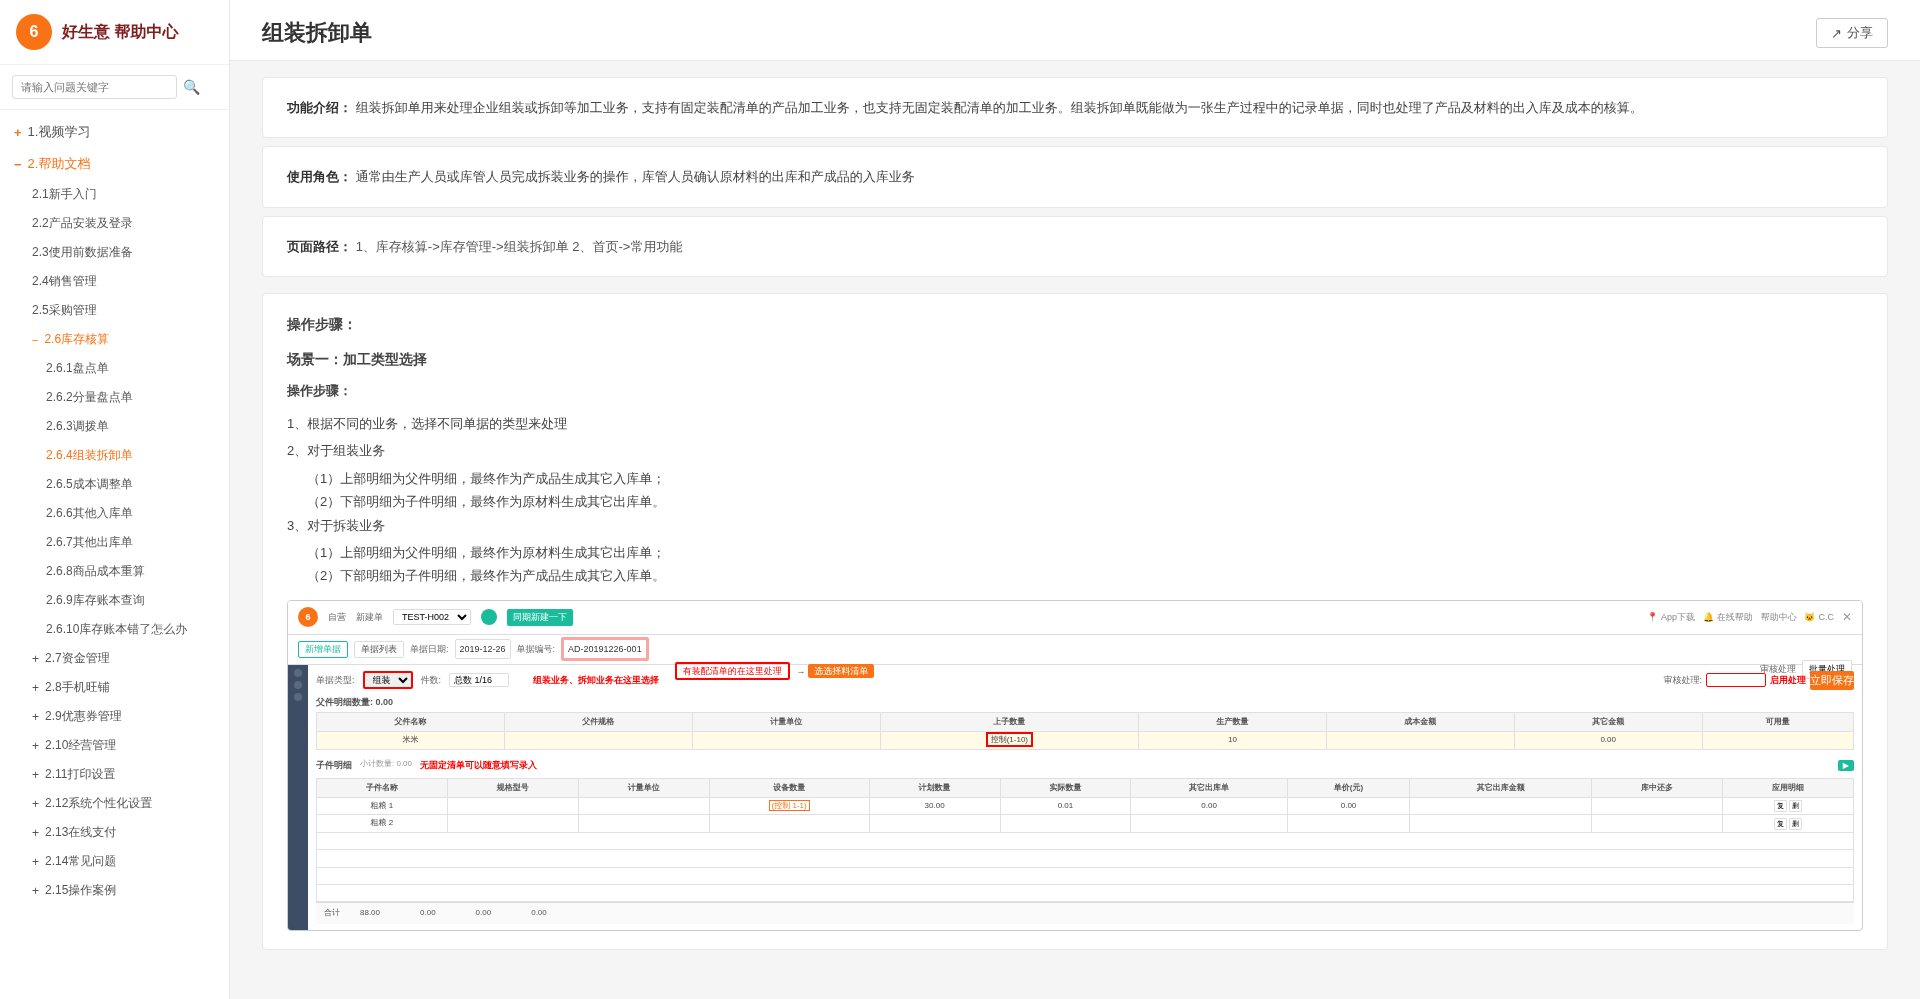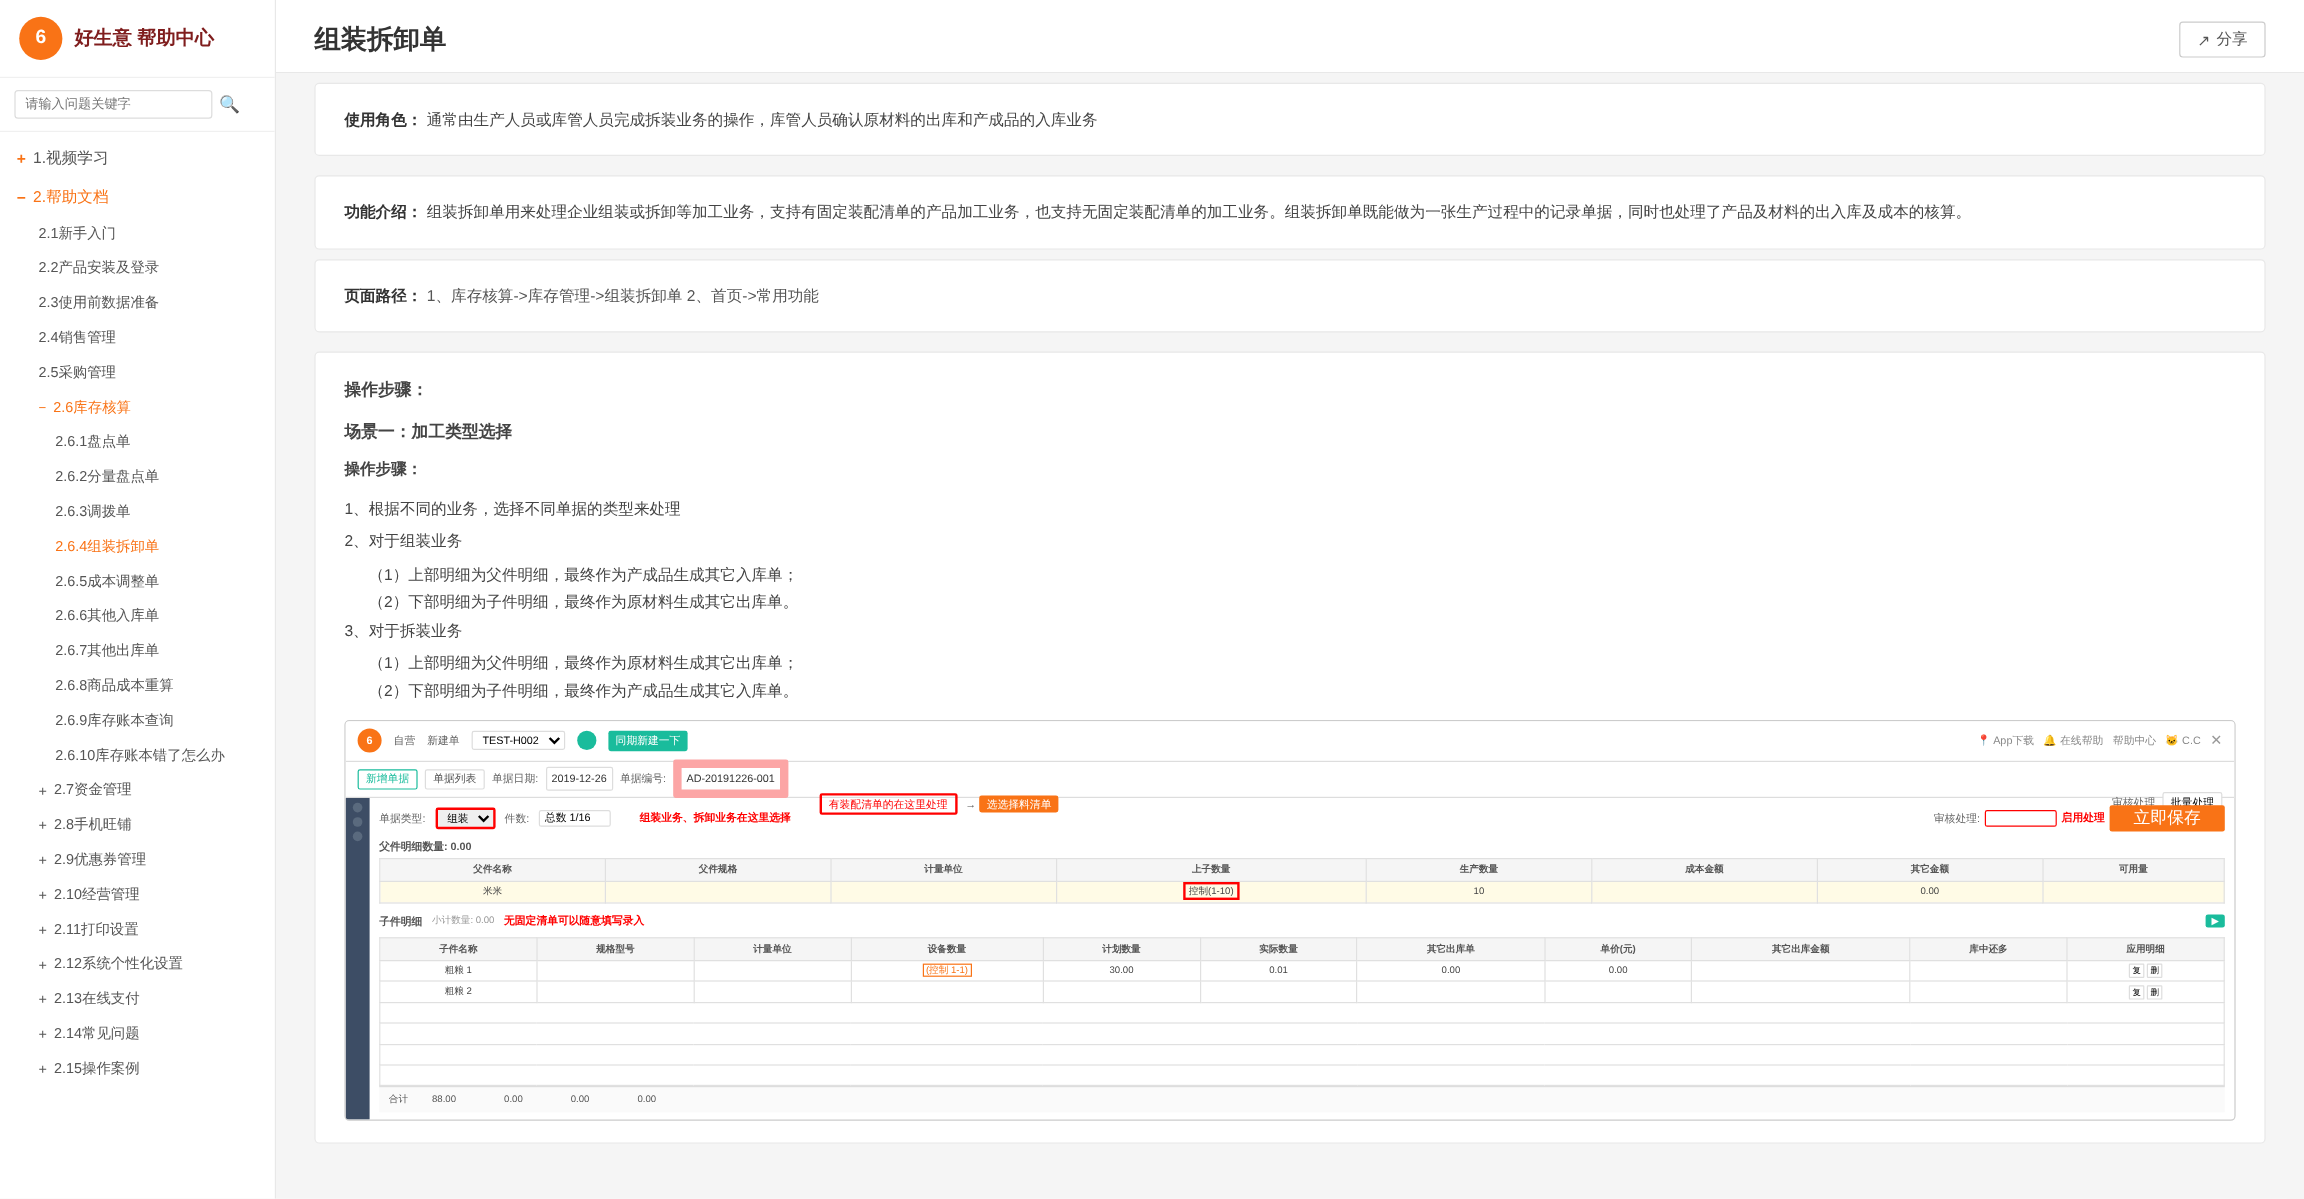--- a/index.html
+++ b/index.html
@@ -139,21 +139,21 @@
     .app-toolbar-btn { border: 1px solid #ddd; background: #fff; border-radius: 2px; padding: 1px 6px; font-size: 9px; cursor: pointer; color: #555; }
     .app-toolbar-btn.active { border-color: #1abc9c; color: #1abc9c; }
     .app-left-icon-bar { width: 20px; background: #3d4d65; display: flex; flex-direction: column; align-items: center; padding: 4px 0; gap: 4px; }
     .app-icon-dot { width: 8px; height: 8px; background: #5a6a7e; border-radius: 50%; }
 
     .app-form-area { flex: 1; padding: 6px 8px; }
     .app-form-row { display: flex; gap: 8px; margin-bottom: 4px; align-items: center; }
     .app-form-label { color: #666; font-size: 9px; white-space: nowrap; }
     .app-form-input { border: 1px solid #ddd; border-radius: 2px; padding: 1px 4px; font-size: 9px; min-width: 60px; }
     .app-form-input.red-border { border-color: red; }
-    .app-orange-btn { background: #f97316; color: #fff; border: none; border-radius: 2px; padding: 2px 20px; font-size: 14px; }
+    .app-orange-btn { background: #f97316; color: #fff; border: none; border-radius: 2px; padding: 2px 0; font-size: 11px; }
 
     .app-table { width: 100%; border-collapse: collapse; font-size: 8px; }
     .app-table th { background: #f5f5f5; border: 1px solid #e0e0e0; padding: 2px 4px; text-align: center; color: #555; }
     .app-table td { border: 1px solid #e0e0e0; padding: 1px 4px; text-align: center; color: #444; }
     .app-table tr.highlight td { background: #fffbe6; }
 
     .app-table-lower { width: 100%; border-collapse: collapse; font-size: 8px; margin-top: 4px; }
     .app-table-lower th { background: #f5f5f5; border: 1px solid #e0e0e0; padding: 2px 4px; text-align: center; color: #555; }
     .app-table-lower td { border: 1px solid #e0e0e0; padding: 1px 4px; text-align: center; color: #444; }
 
@@ -273,28 +273,28 @@
 <div class="main">
   <div class="main-header">
     <h1 class="main-title">组装拆卸单</h1>
     <button class="share-btn">
       <span>↗</span>
       <span>分享</span>
     </button>
   </div>
   <div class="main-body">
 
+    <div class="content-card">
+      <span class="section-label">功能介绍：</span>
+      <span>组装拆卸单用来处理企业组装或拆卸等加工业务，支持有固定装配清单的产品加工业务，也支持无固定装配清单的加工业务。组装拆卸单既能做为一张生产过程中的记录单据，同时也处理了产品及材料的出入库及成本的核算。</span>
+    </div>
+
     <div class="content-card no-margin">
       <span class="section-label">使用角色：</span>
       <span>通常由生产人员或库管人员完成拆装业务的操作，库管人员确认原材料的出库和产成品的入库业务</span>
-    </div>
-
-    <div class="content-card">
-      <span class="section-label">功能介绍：</span>
-      <span>组装拆卸单用来处理企业组装或拆卸等加工业务，支持有固定装配清单的产品加工业务，也支持无固定装配清单的加工业务。组装拆卸单既能做为一张生产过程中的记录单据，同时也处理了产品及材料的出入库及成本的核算。</span>
     </div>
 
     <div class="content-card no-margin">
       <span class="section-label">页面路径：</span>
       <span class="path-text">1、库存核算-&gt;库存管理-&gt;组装拆卸单 2、首页-&gt;常用功能</span>
     </div>
 
     <div class="content-card">
       <div class="op-steps-title">操作步骤：</div>
       <div class="scene-title">场景一：加工类型选择</div>
@@ -327,21 +327,21 @@
               <button class="app-close-btn">✕</button>
             </div>
           </div>
 
           <div class="app-toolbar">
             <button class="app-toolbar-btn active">新增单据</button>
             <button class="app-toolbar-btn">单据列表</button>
             <span style="font-size:9px;color:#666;">单据日期:</span>
             <span style="font-size:9px;color:#333;border:1px solid #ddd;padding:1px 4px;border-radius:2px;">2019-12-26</span>
             <span style="font-size:9px;color:#666;">单据编号:</span>
-            <span style="font-size:9px;color:#333;border:7px solid #fca5a5;padding:1px 4px;border-radius:2px;">AD-20191226-001</span>
+            <span style="font-size:9px;color:#333;border:3px solid #fca5a5;padding:1px 4px;border-radius:2px;">AD-20191226-001</span>
 
             <span style="position:relative;margin-left:20px;margin-top:44px;">
               <span style="border:2px solid red;padding:2px 6px;font-size:9px;color:red;border-radius:2px;">有装配清单的在这里处理</span>
               <span style="font-size:9px;color:#555;margin-left:4px;">→</span>
               <span style="background:#f97316;color:#fff;font-size:9px;padding:2px 6px;border-radius:2px;">选选择料清单</span>
             </span>
 
             <span style="margin-left:auto;display:flex;align-items:center;gap:6px;margin-top:40px;">
               <span style="font-size:9px;color:#666;">审核处理</span>
               <button style="background:#fff;border:1px solid #ddd;border-radius:2px;padding:2px 6px;font-size:9px;">批量处理</button>

